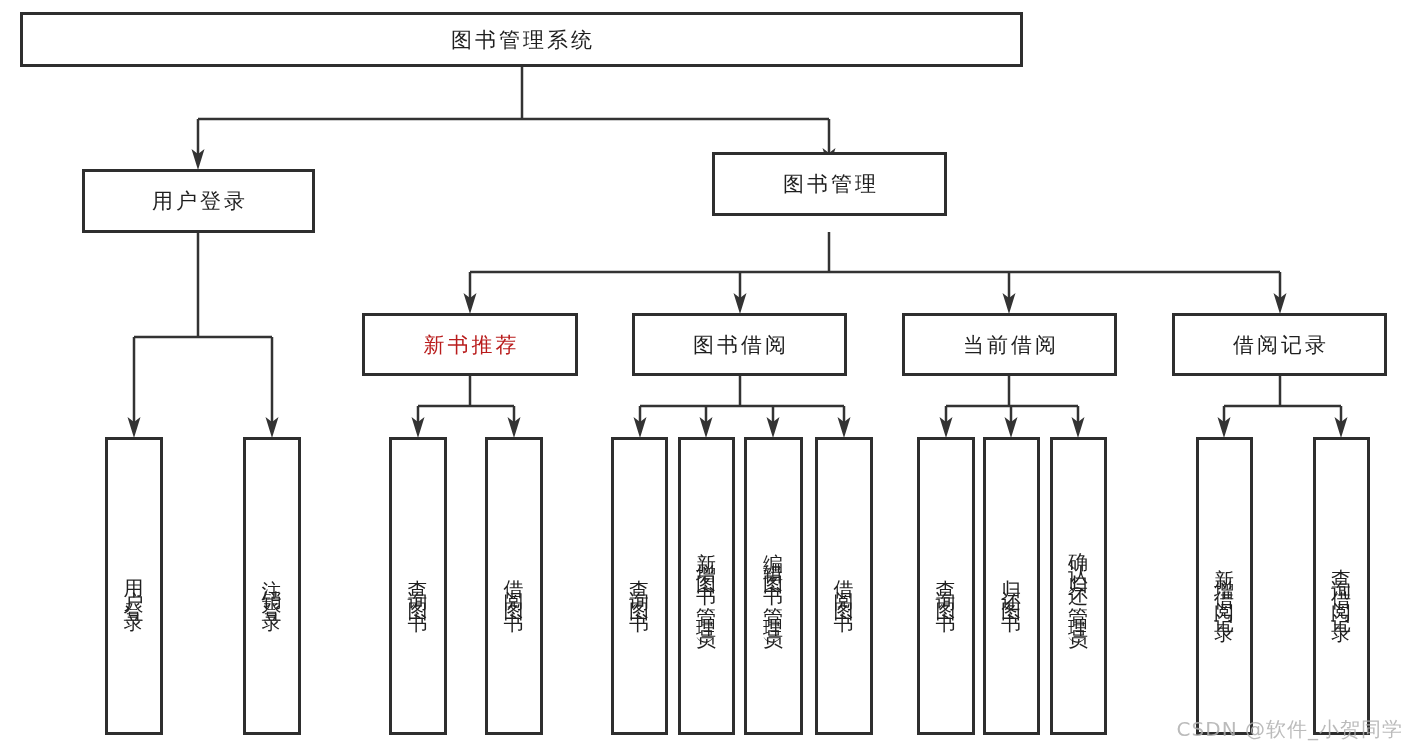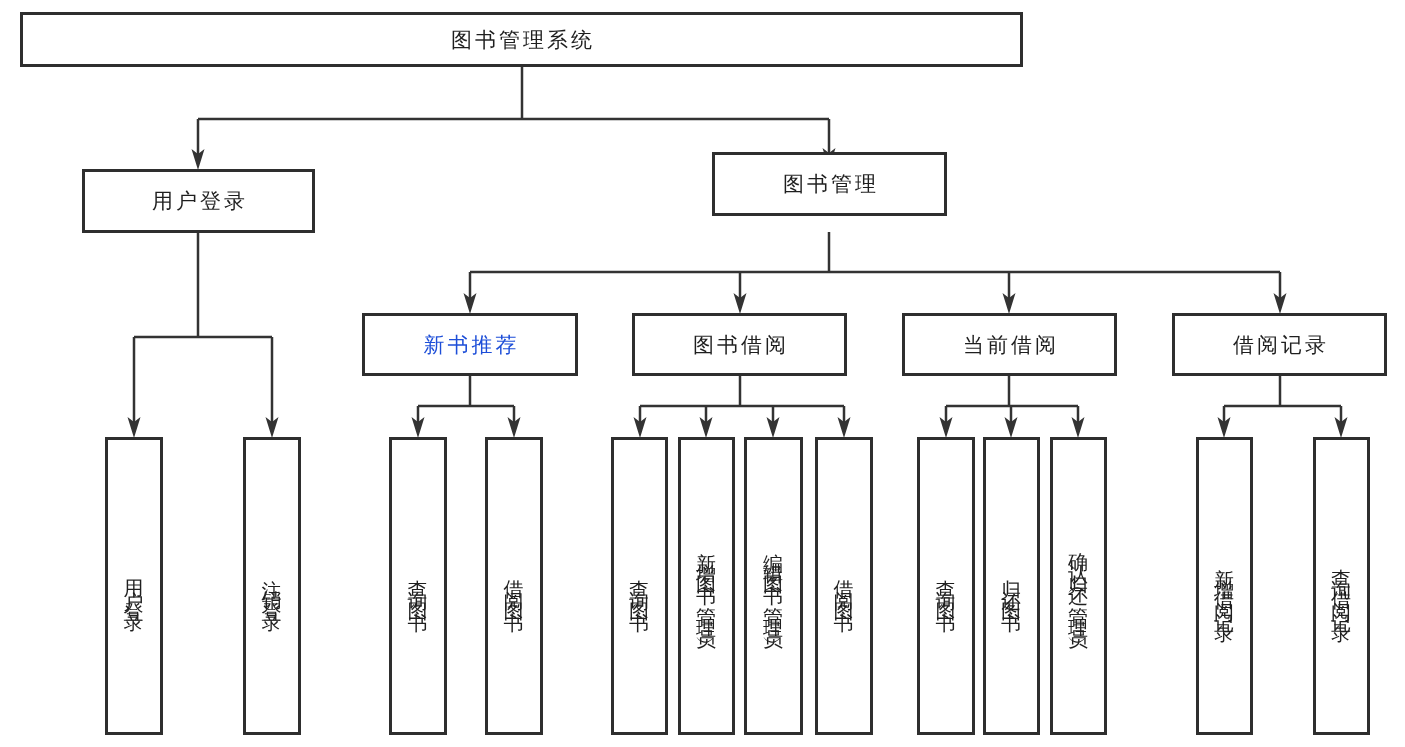--- a/index.html
+++ b/index.html
@@ -89,21 +89,21 @@
   </div>
 
   <div class="box" style="left: 82px; top: 169px; width: 233px; height: 64px; border-color: rgb(46, 46, 46);">
     <span class="hlabel" style="color: rgb(31, 31, 31);">用户登录</span>
   </div>
   <div class="box" style="left: 712px; top: 152px; width: 235px; height: 64px; border-color: rgb(46, 46, 46);">
     <span class="hlabel" style="color: rgb(31, 31, 31);">图书管理</span>
   </div>
 
   <div class="box" style="left: 362px; top: 313px; width: 216px; height: 63px; border-color: rgb(46, 46, 46);">
-    <span class="hlabel" style="color: #1d4ed8;">新书推荐</span>
+    <span class="hlabel" style="color: #b91c1c;">新书推荐</span>
   </div>
   <div class="box" style="left: 902px; top: 313px; width: 215px; height: 63px; border-color: rgb(46, 46, 46);">
     <span class="hlabel" style="color: rgb(31, 31, 31);">当前借阅</span>
   </div>
   <div class="box" style="left: 632px; top: 313px; width: 215px; height: 63px; border-color: rgb(46, 46, 46);">
     <span class="hlabel" style="color: rgb(31, 31, 31);">图书借阅</span>
   </div>
   <div class="box" style="left: 1172px; top: 313px; width: 215px; height: 63px; border-color: rgb(46, 46, 46); text-align: right;">
     <span class="hlabel" style="color: rgb(31, 31, 31);">借阅记录</span>
   </div>
@@ -145,13 +145,14 @@
     <span class="vlabel" style="color: rgb(31, 31, 31);">确认归还（管理员）</span>
   </div>
 
   <div class="box" style="left: 1196px; top: 437px; width: 57px; height: 298px; border-color: rgb(46, 46, 46);">
     <span class="vlabel" style="color: rgb(31, 31, 31);">新增借阅记录</span>
   </div>
   <div class="box" style="left: 1313px; top: 437px; width: 57px; height: 298px; border-color: rgb(46, 46, 46);">
     <span class="vlabel" style="color: rgb(31, 31, 31);">查询借阅记录</span>
   </div>
 
+  <div class="watermark" style="color: rgb(176, 176, 176);">CSDN @软件_小贺同学</div>
 </div>
 
 </body></html>

